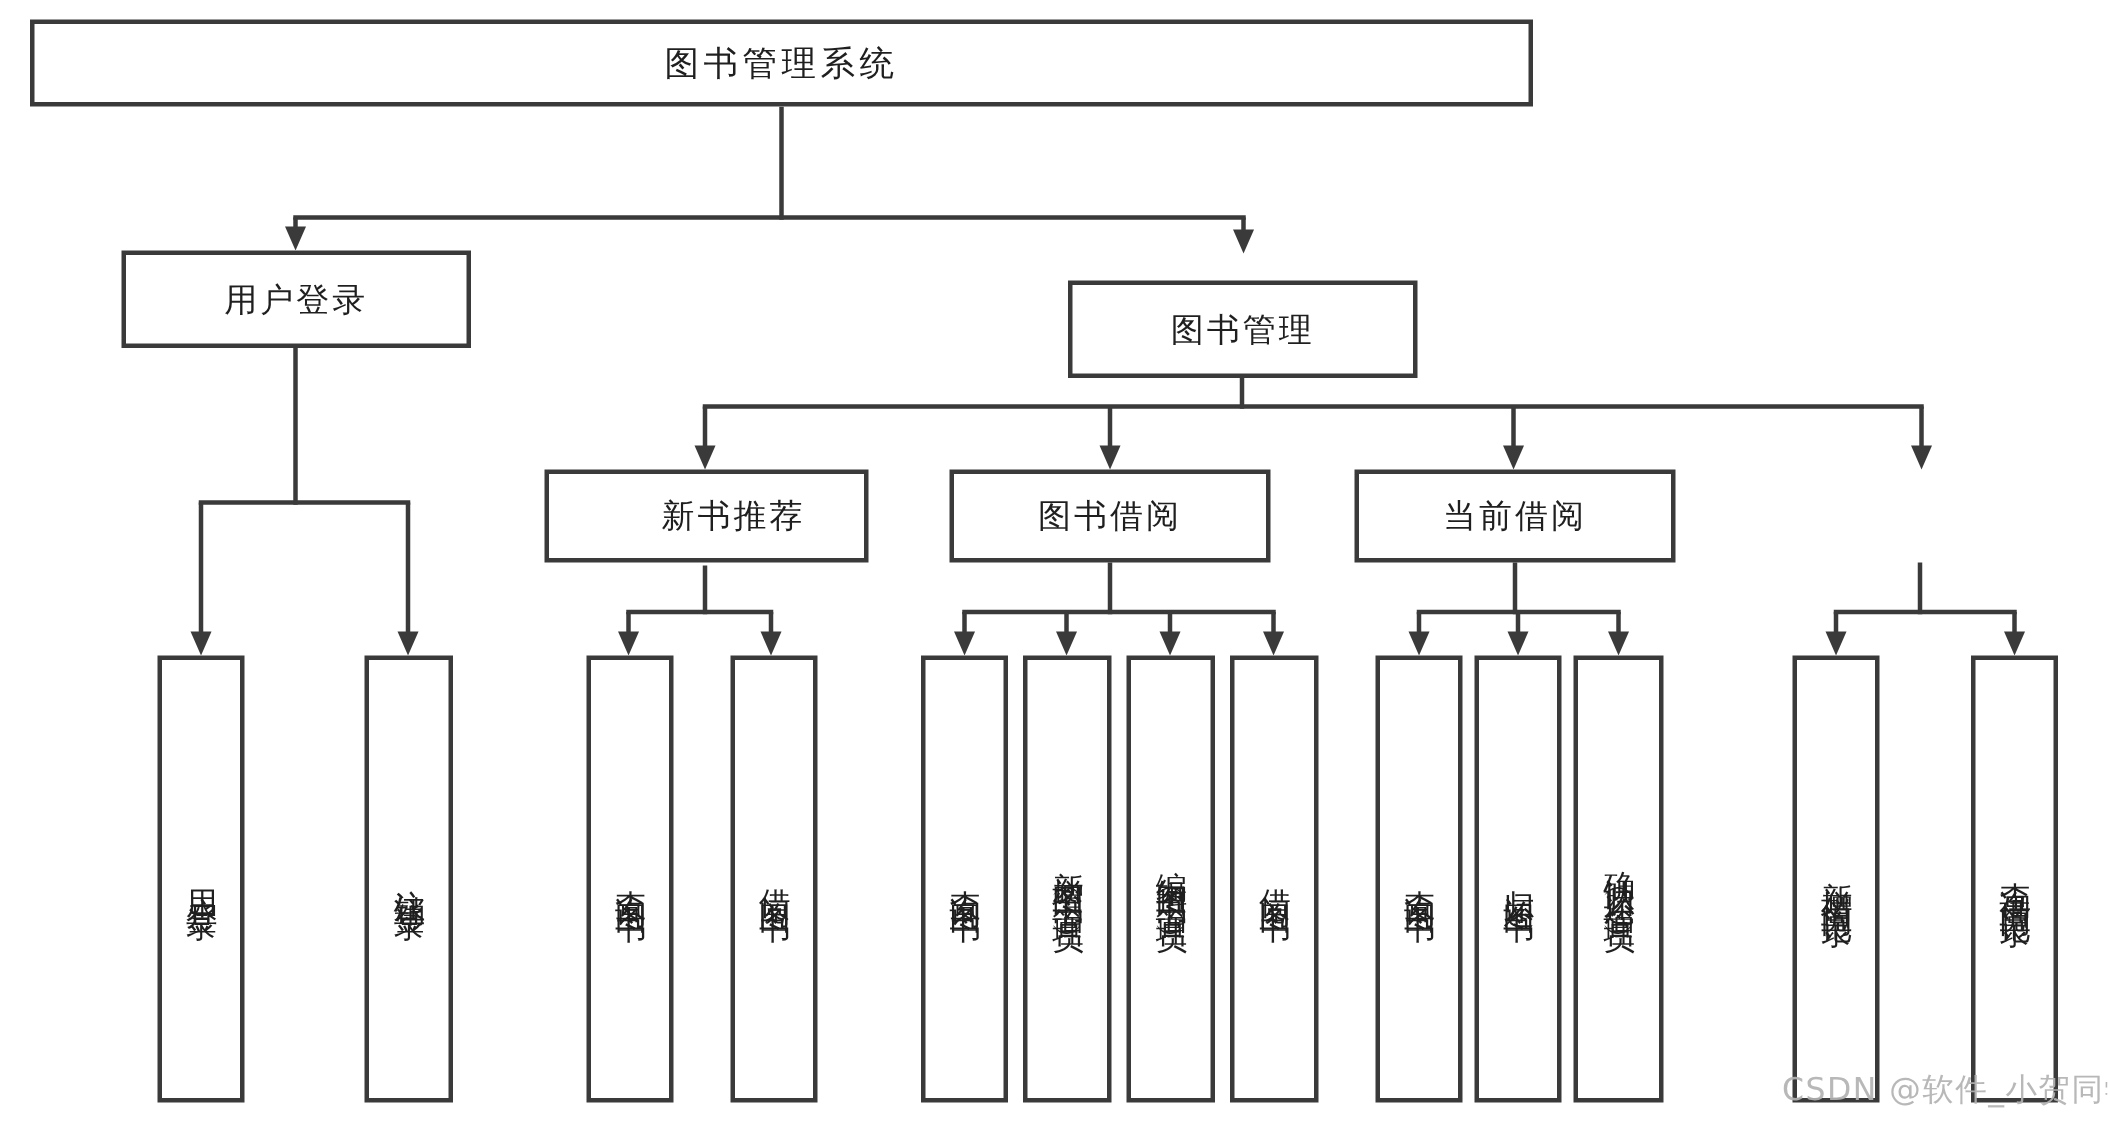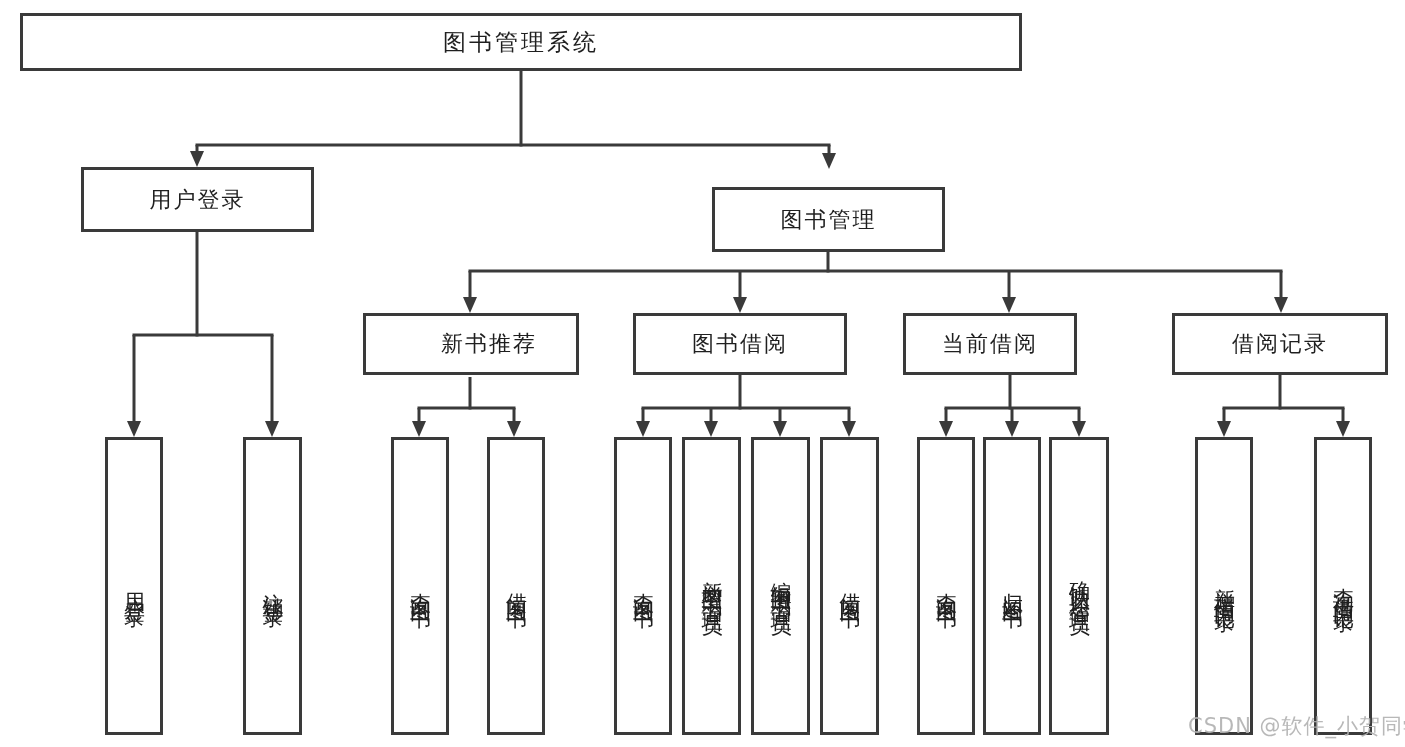--- a/index.html
+++ b/index.html
@@ -122,22 +122,21 @@
     </g>
   </svg>
 
   <div class="node h root" style="left:20px;top:13px;width:1002px;height:58px;">图书管理系统</div>
 
   <div class="node h" style="left:81px;top:167px;width:233px;height:65px;">用户登录</div>
   <div class="node h" style="left:712px;top:168px;width:233px;height:65px;margin-top:19px;">图书管理</div>
 
   <div class="node h" style="left:363px;top:313px;width:216px;height:62px;padding-left:36px;">新书推荐</div>
   <div class="node h" style="left:633px;top:313px;width:214px;height:62px;">图书借阅</div>
-  <div class="node h" style="left:903px;top:313px;width:174px;height:62px;">当前借阅</div>
-  <div class="node h" style="left:1172px;top:313px;width:216px;height:62px;">借阅记录</div>
+  <div class="node h" style="left:903px;top:313px;width:214px;height:62px;">当前借阅</div>
 
   <div class="node v" style="left:105px;top:437px;width:58px;height:298px;">用户登录</div>
   <div class="node v" style="left:243px;top:437px;width:59px;height:298px;">注销登录</div>
 
   <div class="node v" style="left:391px;top:437px;width:58px;height:298px;">查询图书</div>
   <div class="node v" style="left:487px;top:437px;width:58px;height:298px;">借阅图书</div>
 
   <div class="node v" style="left:614px;top:437px;width:58px;height:298px;">查询图书</div>
   <div class="node v" style="left:682px;top:437px;width:59px;height:298px;">新增图书（管理员）</div>
   <div class="node v" style="left:751px;top:437px;width:59px;height:298px;">编辑图书（管理员）</div>

